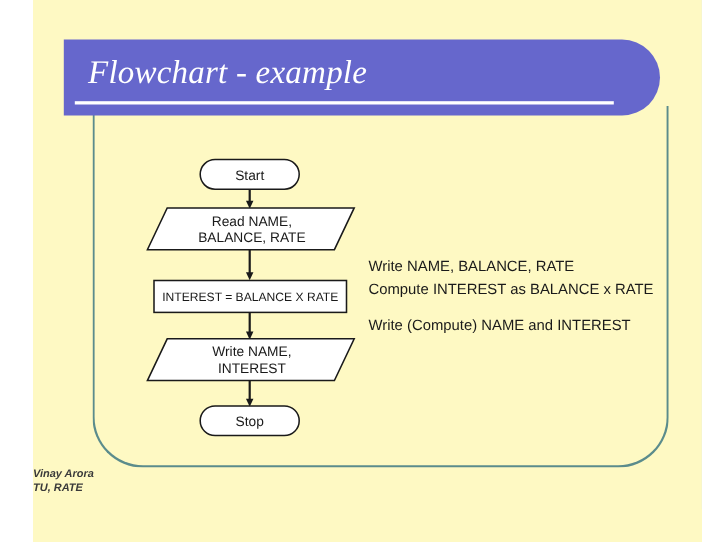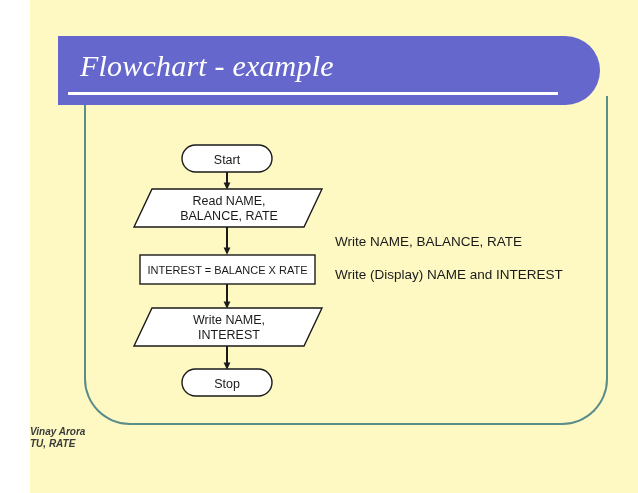--- a/index.html
+++ b/index.html
@@ -133,21 +133,22 @@
     <line x1="197" y1="346" x2="197" y2="366" stroke="#1a1a1a" stroke-width="2" marker-end="url(#arrowhead)"></line>
 
     <g>
       <rect x="152" y="369" width="90" height="27" rx="13.5" ry="13.5" fill="#ffffff" stroke="#1a1a1a" stroke-width="1.4"></rect>
       <text x="197" y="387.5" text-anchor="middle" font-family="Liberation Sans, sans-serif" font-size="12.5" fill="#1a1a1a">Stop</text>
     </g>
   </svg>
 
   <div class="notes">
     <div class="line">Write NAME, BALANCE, RATE</div>
-    <div class="line gap">Write (Display) NAME and INTEREST</div>
+    <div class="line">Compute INTEREST as BALANCE x RATE</div>
+    <div class="line gap">Write (Compute) NAME and INTEREST</div>
   </div>
 
   <div class="footer">
     <div>Vinay Arora</div>
     <div>TU, RATE</div>
   </div>
 
 </div>
 
 </body></html>

